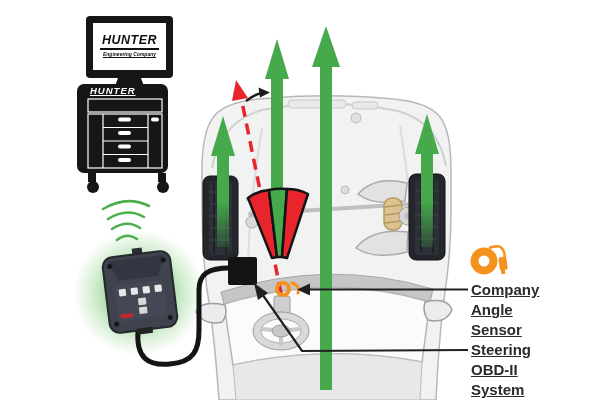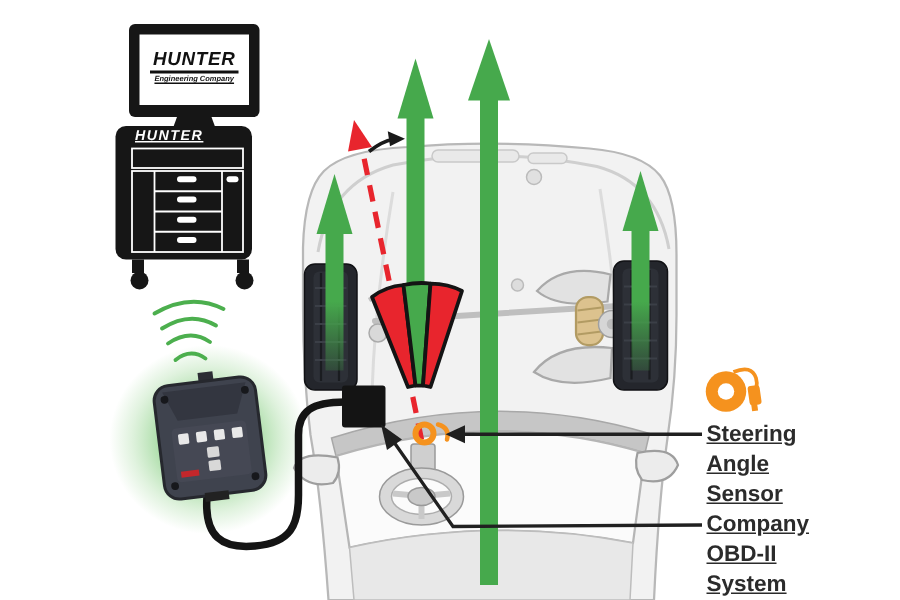--- a/index.html
+++ b/index.html
@@ -216,16 +216,16 @@
     <rect x="499" y="257" width="8" height="13" rx="2" fill="#F5921E" transform="rotate(-8 503 263)"></rect>
     <rect x="501" y="269" width="4" height="5" fill="#F5921E" transform="rotate(-8 503 271)"></rect>
   </g>
 </svg>
 
 <div class="overlay" id="monitor-logo">
   <div class="logo-main">HUNTER</div>
   <div class="logo-sub">Engineering Company</div>
 </div>
 <div class="overlay" id="cabinet-logo">HUNTER</div>
-<div class="overlay label" id="lbl-sensor">Steering Angle Sensor</div>
-<div class="overlay label" id="lbl-obd">Company OBD-II System</div>
+<div class="overlay label" id="lbl-sensor">Company Angle Sensor</div>
+<div class="overlay label" id="lbl-obd">Steering OBD-II System</div>
 
 </div>
 
 </body></html>

